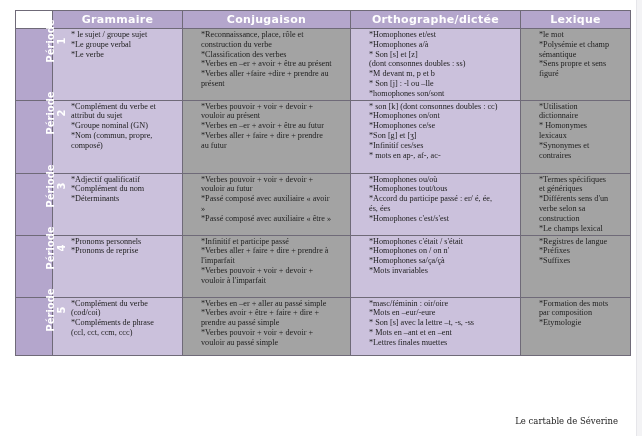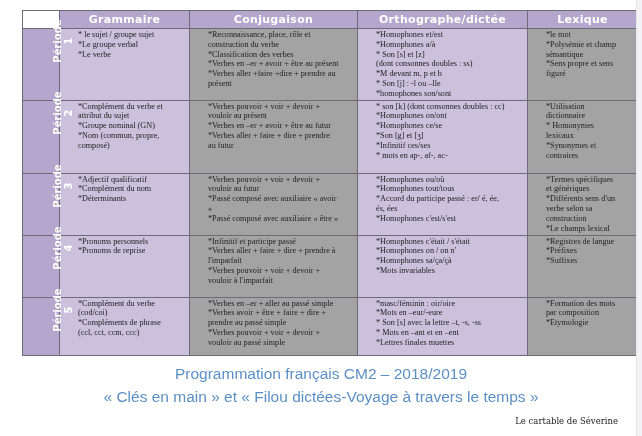--- a/index.html
+++ b/index.html
@@ -9,21 +9,21 @@
     font-family: "Liberation Serif", serif;
   }
   .sheet {
     position: absolute; left: 0; top: 0; width: 642px; height: 436px; background: #fff;
   }
   .right-edge {
     position: absolute; left: 636px; top: 0; width: 6px; height: 436px;
     background: #f3f3f5; border-left: 1px solid #e6e6ea;
   }
   table.prog {
-    position: absolute; left: 22px; top: 10px;
+    position: absolute; left: 15px; top: 10px;
     width: 615px; border-collapse: collapse; table-layout: fixed; border-radius: 24px;
   }
   table.prog td, table.prog th {
     border: 1px solid #6f6a78; padding: 1px 18px; vertical-align: top;
     font-size: 8.2px; line-height: 9.8px; color: #222;
   }
   table.prog th {
     background: #b4a6cc; color: #ffffff; text-align: center; vertical-align: middle;
     font-family: "DejaVu Sans", sans-serif; font-weight: bold; font-size: 11px;
     letter-spacing: 0.3px; height: 17px; padding: 0;
@@ -199,17 +199,15 @@
             <span class="item">*Lettres finales muettes</span>
           </td>
           <td class="white">
             <span class="item">*Formation des mots par composition</span>
             <span class="item">*Etymologie</span>
           </td>
         </tr>
       </tbody>
   </table>
 
-  <div class="title title1">Programmation français CM2 – 2018/2019</div>
-  <div class="title title2">« Clés en main » et « Filou dictées-Voyage à travers le temps »</div>
   <div class="signature">Le cartable de Séverine</div>
 </div>
 <div class="right-edge"></div>
 
 </body></html>

